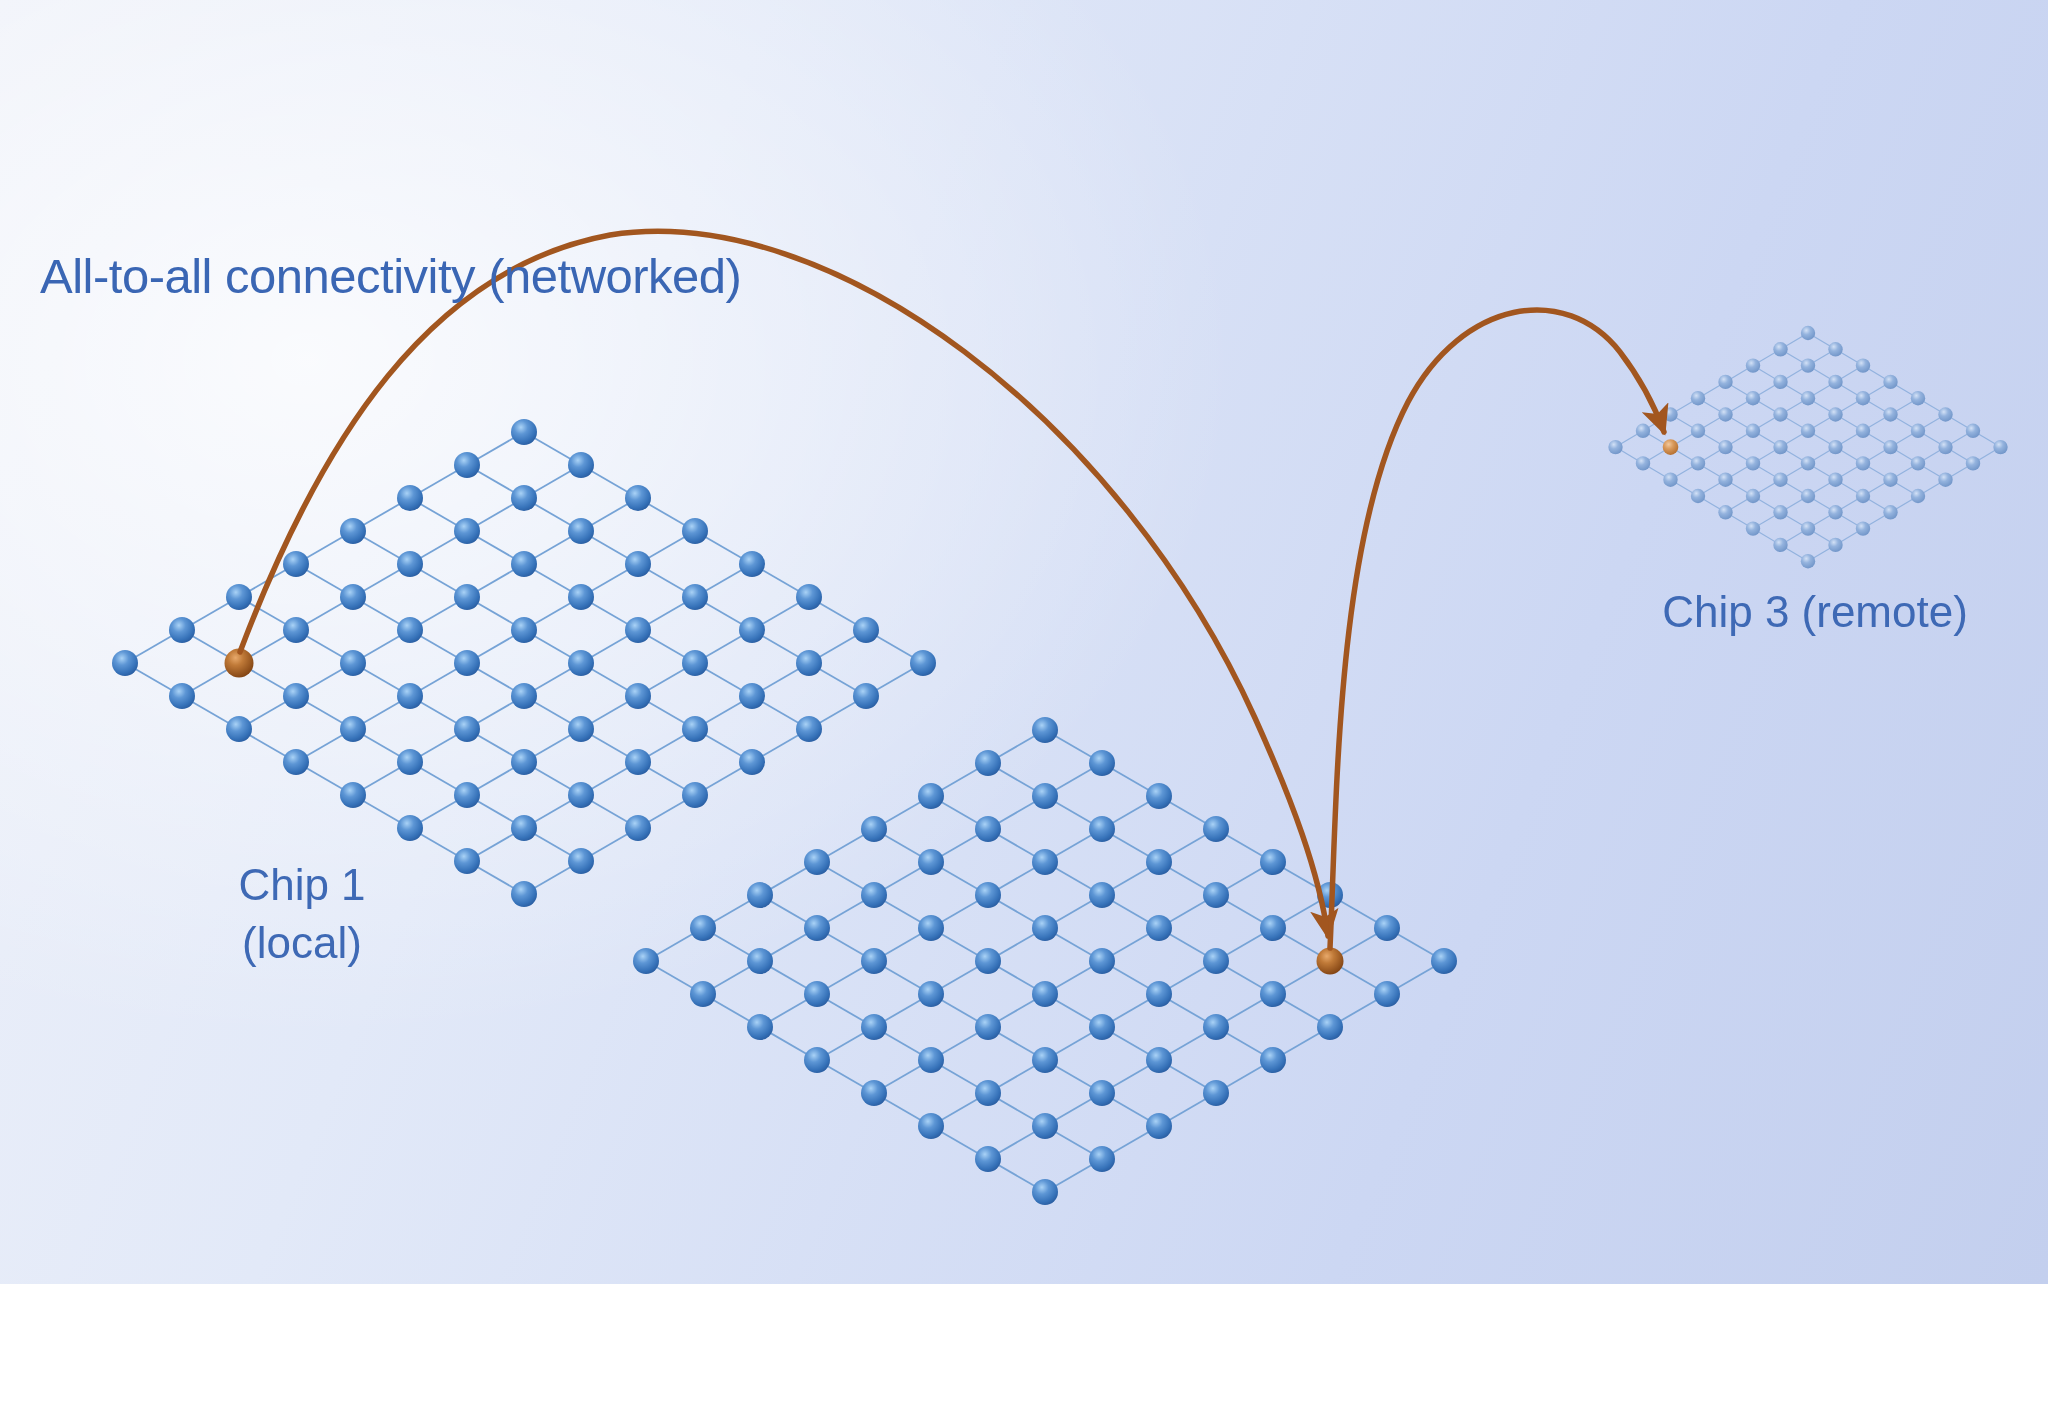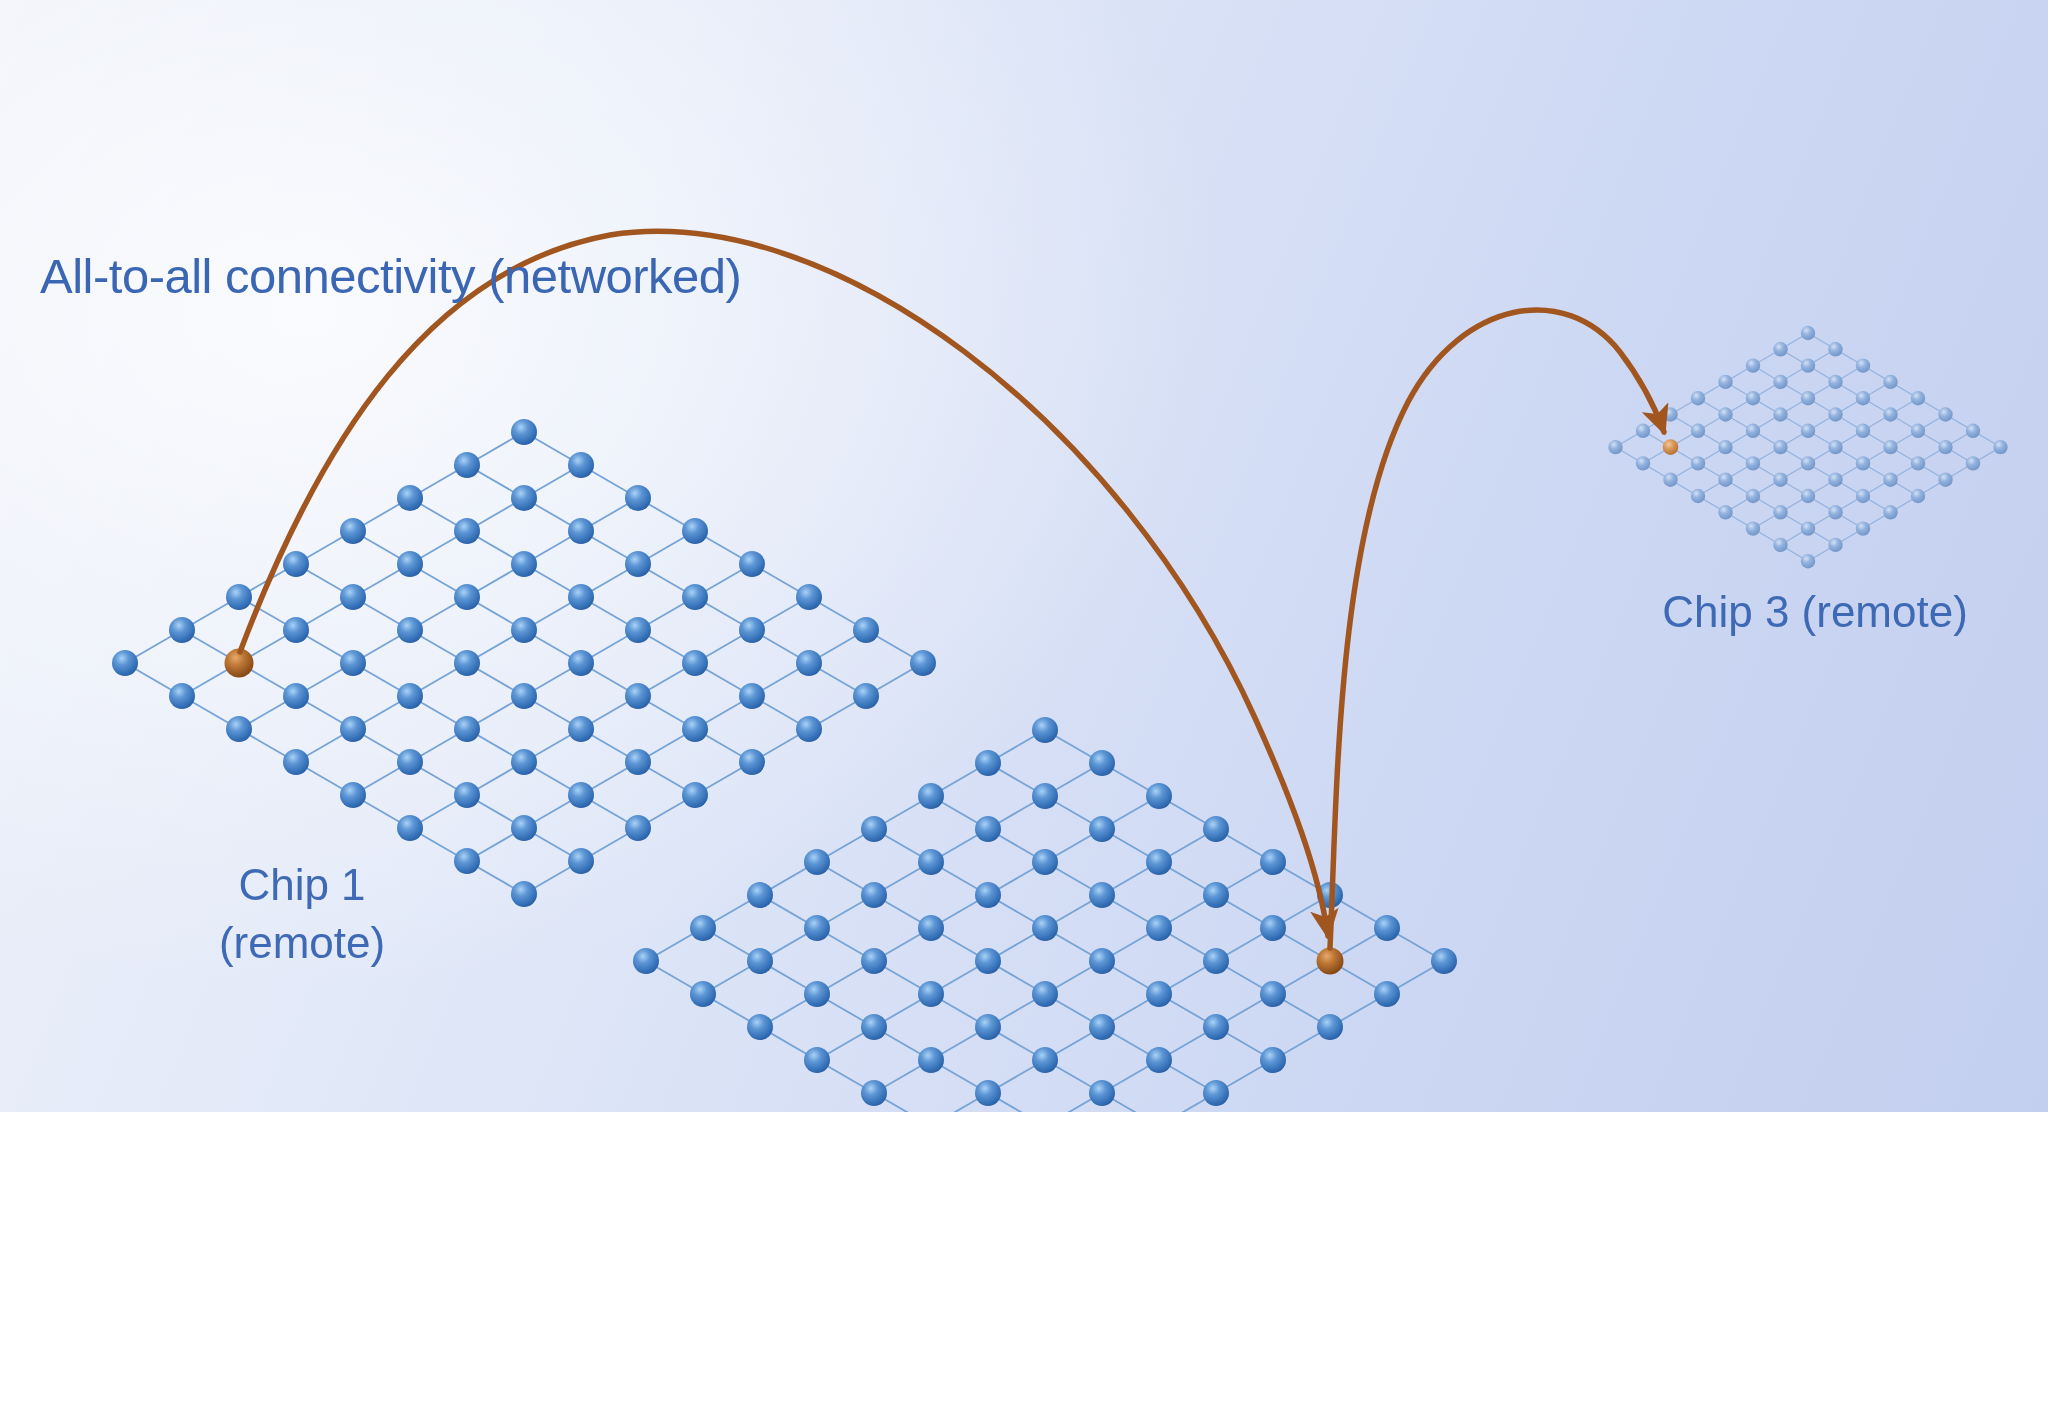--- a/index.html
+++ b/index.html
@@ -1,19 +1,19 @@
 <!DOCTYPE html>
 <html><head>
 <meta charset="utf-8">
 <style>
   html,body{margin:0;padding:0;}
   body{font-family:"Liberation Sans","DejaVu Sans",sans-serif;}
   .stage{
     position:relative;
-    width:2048px;height:1112px;
+    width:2048px;height:1284px;
     overflow:hidden;
     background:
       radial-gradient(ellipse 1500px 1100px at 15% 28%, rgba(255,255,255,0.78), rgba(255,255,255,0) 62%),
       linear-gradient(112deg,#eef1f9 0%,#e2e9f8 30%,#ccd7f3 72%,#c3cfee 100%);
   }
   svg.diagram{position:absolute;left:0;top:0;}
   .title{
     position:absolute;
     left:40px;top:248px;
     font-size:49px;
@@ -613,18 +613,18 @@
     <g id="arrows-layer">
         <path d="M 240,652 C 320,440 430,268 610,235 C 830,200 1120,420 1255,718 C 1292,800 1319,872 1328,936" fill="none" stroke="#a2561f" stroke-width="5.5" stroke-linecap="round" marker-end="url(#arrowhead)"></path>
         <path d="M 1330,948 C 1337,800 1336,540 1408,402 C 1462,300 1565,282 1620,352 C 1643,382 1656,410 1664,432" fill="none" stroke="#a2561f" stroke-width="5.5" stroke-linecap="round" marker-end="url(#arrowhead)"></path>
       </g>
   </svg>
 
   <div class="title">All-to-all connectivity (networked)</div>
 
   <div class="chip-label" id="label-chip-0" style="left: 302px; top: 856px;">
     <div>Chip 1</div>
-    <div>(remote)</div>
+    <div>(local)</div>
   </div>
   <div class="chip-label" id="label-chip-2" style="left: 1815px; top: 583px;">
     <div>Chip 3 (remote)</div>
   </div>
 </div>
 
 </body></html>

